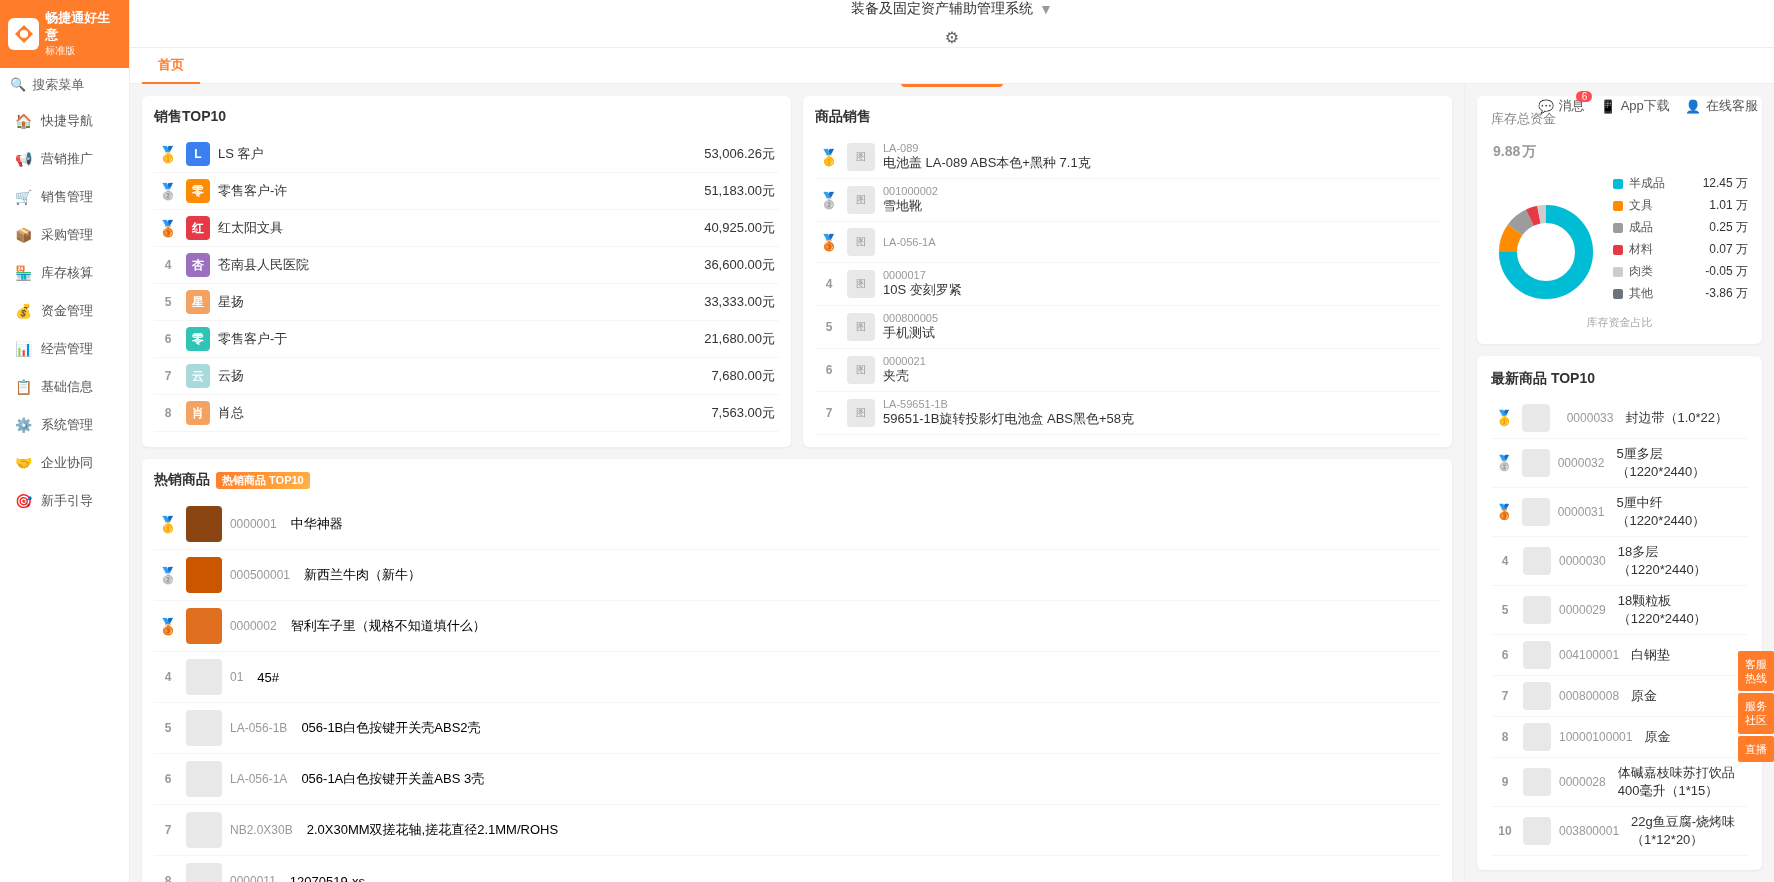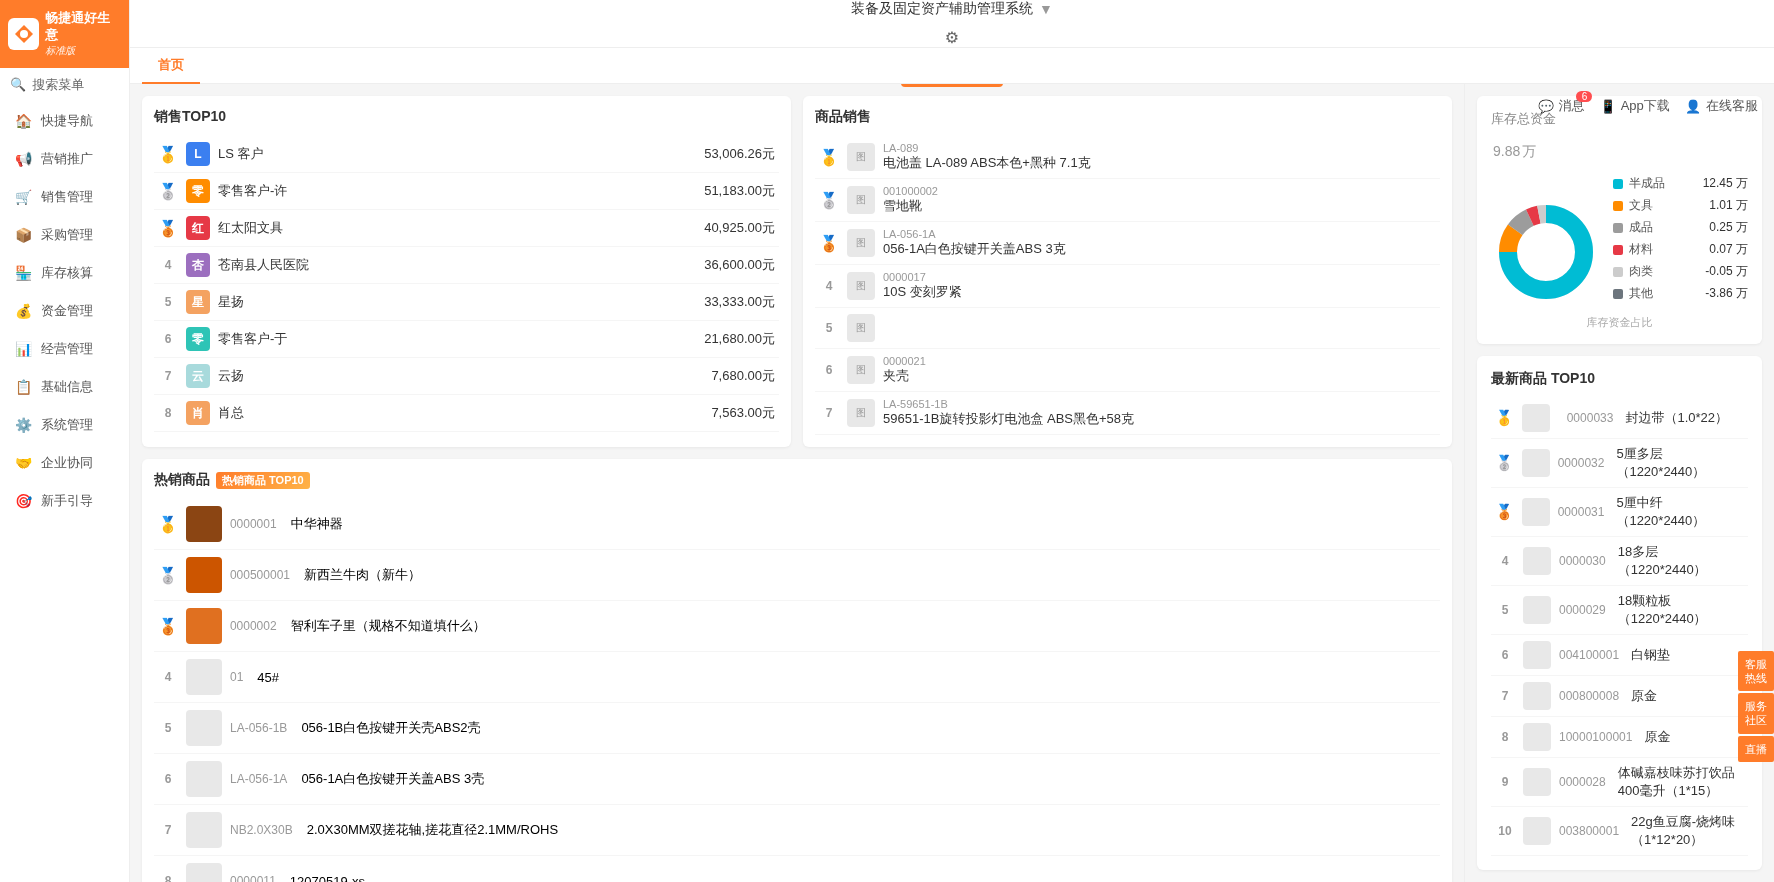--- a/index.html
+++ b/index.html
@@ -29,21 +29,21 @@
     .sidebar-logo .logo-icon {
       width: 32px;
       height: 32px;
       background: #fff;
       border-radius: 6px;
       display: flex;
       align-items: center;
       justify-content: center;
     }
     .sidebar-logo .logo-text { font-weight: bold; font-size: 13px; line-height: 1.3; }
-    .sidebar-logo .logo-sub { font-size: 10px; opacity: 0.9; font-style: italic; }
+    .sidebar-logo .logo-sub { font-size: 10px; opacity: 0.9; }
     .sidebar-search {
       display: flex;
       align-items: center;
       padding: 8px 10px;
       gap: 6px;
       color: #666;
       cursor: pointer;
       font-size: 13px;
     }
     .sidebar-nav-item {
@@ -291,21 +291,21 @@
       color: #888;
       font-size: 13px;
       margin-bottom: 4px;
     }
     .inventory-total {
       font-size: 26px;
       font-weight: bold;
       color: #333;
       margin-bottom: 12px;
     }
-    .inventory-total span { font-size: 14px; font-weight: normal; color: #999; margin-left: 2px; }
+    .inventory-total span { font-size: 14px; font-weight: bold; color: #999; margin-left: 2px; }
 
     
     .donut-area {
       display: flex;
       align-items: flex-end;
       gap: 12px;
     }
     .donut-chart {
       width: 110px;
       height: 110px;
@@ -578,34 +578,37 @@
               <div class="product-info">
                 <div class="product-code">001000002</div>
                 <div class="product-name">雪地靴</div>
               </div>
             </div>
             <div class="product-row">
               <span style="font-size:16px;">🥉</span>
               <div class="product-thumb">图</div>
               <div class="product-info">
                 <div class="product-code">LA-056-1A</div>
-                <div class="product-name">056-1A白色按键开关盖ABS 3克</div>
               </div>
             </div>
             <div class="product-row">
               <div class="rank-num">4</div>
               <div class="product-thumb">图</div>
               <div class="product-info">
                 <div class="product-code">0000017</div>
                 <div class="product-name">10S 变刻罗紧</div>
               </div>
             </div>
             <div class="product-row">
               <div class="rank-num">5</div>
               <div class="product-thumb">图</div>
+              <div class="product-info">
+                <div class="product-code">000800005</div>
+                <div class="product-name">手机测试</div>
+              </div>
             </div>
             <div class="product-row">
               <div class="rank-num">6</div>
               <div class="product-thumb">图</div>
               <div class="product-info">
                 <div class="product-code">0000021</div>
                 <div class="product-name">夹壳</div>
               </div>
             </div>
             <div class="product-row">

